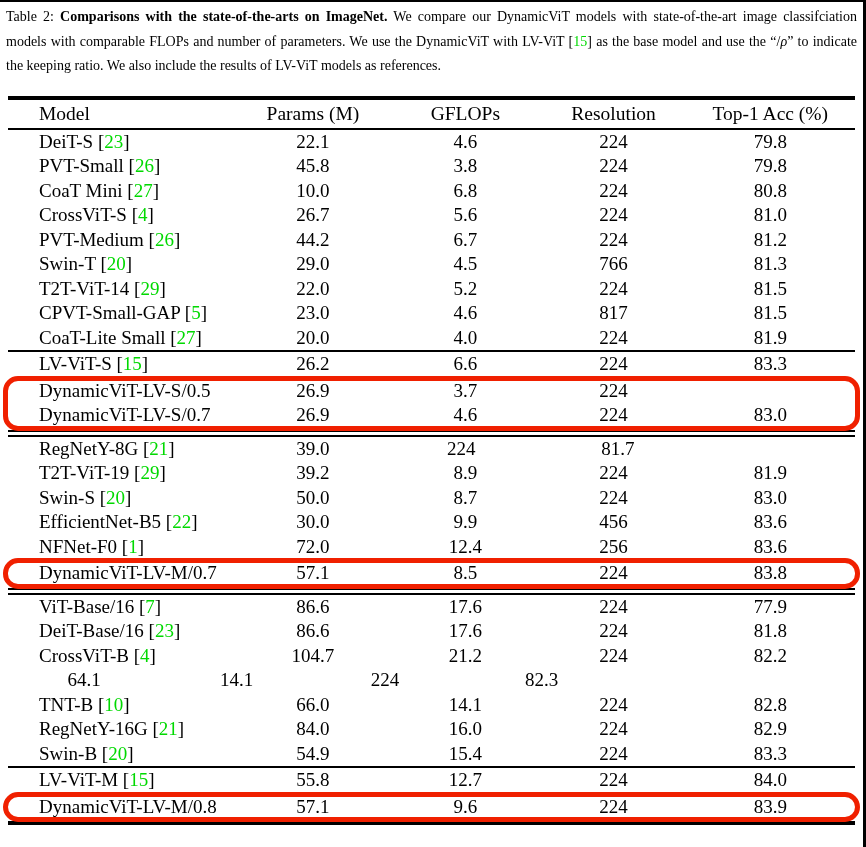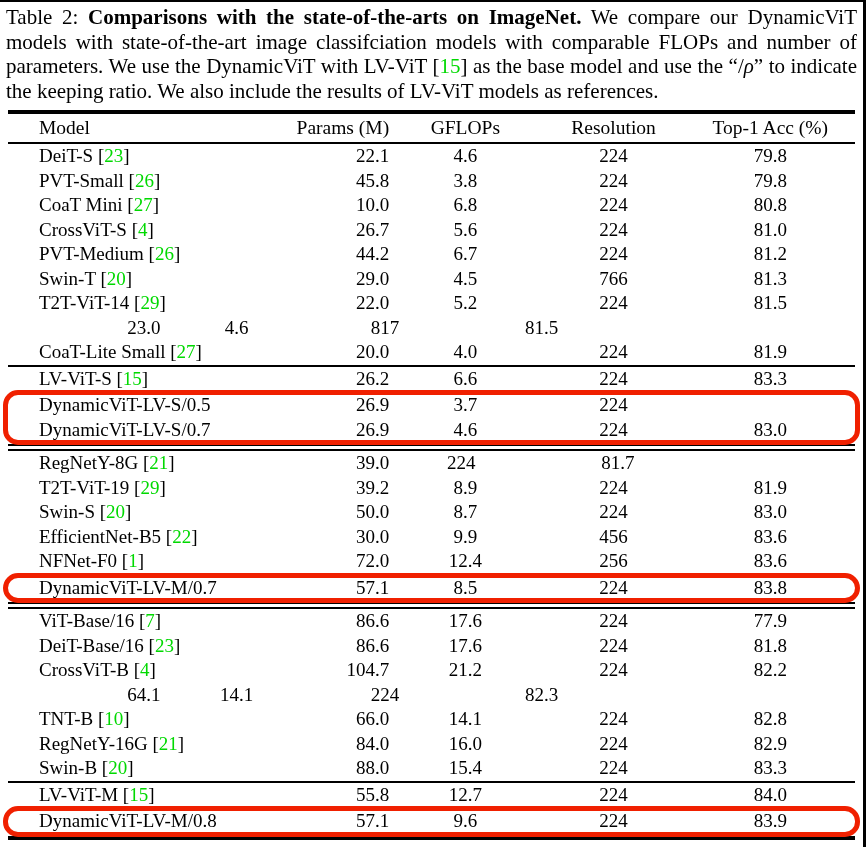--- a/index.html
+++ b/index.html
@@ -9,48 +9,48 @@
     background: #ffffff;
     color: #000;
     font-family: "Liberation Serif", "DejaVu Serif", serif;
     border-top: 2px solid #000;
     border-right: 3px solid #000;
     overflow: hidden;
   }
   .caption {
     margin: 0;
     padding: 3px 6px 3px 6px;
-    font-size: 21px;
+    font-size: 14px;
     line-height: 24.5px;
     text-align: justify;
   }
   .caption .seg-bold { font-weight: bold; }
   .caption .seg-italic { font-style: italic; }
   .cite { color: var(--green, #00d900); }
-  .table-wrap { margin: 4px 8px 0 8px; }
+  .table-wrap { margin: 14px 8px 0 8px; }
   .rule { width: 100%; }
   .rule.thick { height: 4px; background: #000; }
   .rule.thin  { height: 2px; background: #000; }
   .rule.double {
     height: 7px;
     border-top: 2px solid #000;
     border-bottom: 2px solid #000;
     background: #fff;
   }
   .row {
     display: flex;
     align-items: center;
     height: 24.5px;
     font-size: 19px;
     white-space: nowrap;
   }
   .row.header { height: 28px; font-size: 19.5px; }
   .cell { text-align: center; overflow: visible; }
   .cell.c-model { width: 27%; text-align: left; padding-left: 31px; }
-  .cell.c-params { width: 18%; text-align: right; }
+  .cell.c-params { width: 18%; }
   .cell.c-gflops { width: 18%; }
   .cell.c-res { width: 17%; }
   .cell.c-acc { width: 20%; }
   .red-box {
     margin: 2px -2px;
     padding: 0 2px;
     border-radius: 12px;
     outline: 5px solid var(--red, #f02000);
     outline-offset: -2px;
   }
@@ -119,20 +119,21 @@
           <div class="cell c-acc">81.3</div>
         </div>
         <div class="row">
           <div class="cell c-model">T2T-ViT-14 [<span class="cite">29</span>]</div>
           <div class="cell c-params">22.0</div>
           <div class="cell c-gflops">5.2</div>
           <div class="cell c-res">224</div>
           <div class="cell c-acc">81.5</div>
         </div>
         <div class="row">
+          <div class="cell c-model">CPVT-Small-GAP [<span class="cite">5</span>]</div>
           <div class="cell c-params">23.0</div>
           <div class="cell c-gflops">4.6</div>
           <div class="cell c-res">817</div>
           <div class="cell c-acc">81.5</div>
         </div>
         <div class="row">
           <div class="cell c-model">CoaT-Lite Small [<span class="cite">27</span>]</div>
           <div class="cell c-params">20.0</div>
           <div class="cell c-gflops">4.0</div>
           <div class="cell c-res">224</div>
@@ -242,21 +243,21 @@
         </div>
         <div class="row">
           <div class="cell c-model">RegNetY-16G [<span class="cite">21</span>]</div>
           <div class="cell c-params">84.0</div>
           <div class="cell c-gflops">16.0</div>
           <div class="cell c-res">224</div>
           <div class="cell c-acc">82.9</div>
         </div>
         <div class="row">
           <div class="cell c-model">Swin-B [<span class="cite">20</span>]</div>
-          <div class="cell c-params">88.0</div>
+          <div class="cell c-params">54.9</div>
           <div class="cell c-gflops">15.4</div>
           <div class="cell c-res">224</div>
           <div class="cell c-acc">83.3</div>
         </div>
         <div class="rule thin"></div>
         <div class="row">
           <div class="cell c-model">LV-ViT-M [<span class="cite">15</span>]</div>
           <div class="cell c-params">55.8</div>
           <div class="cell c-gflops">12.7</div>
           <div class="cell c-res">224</div>

